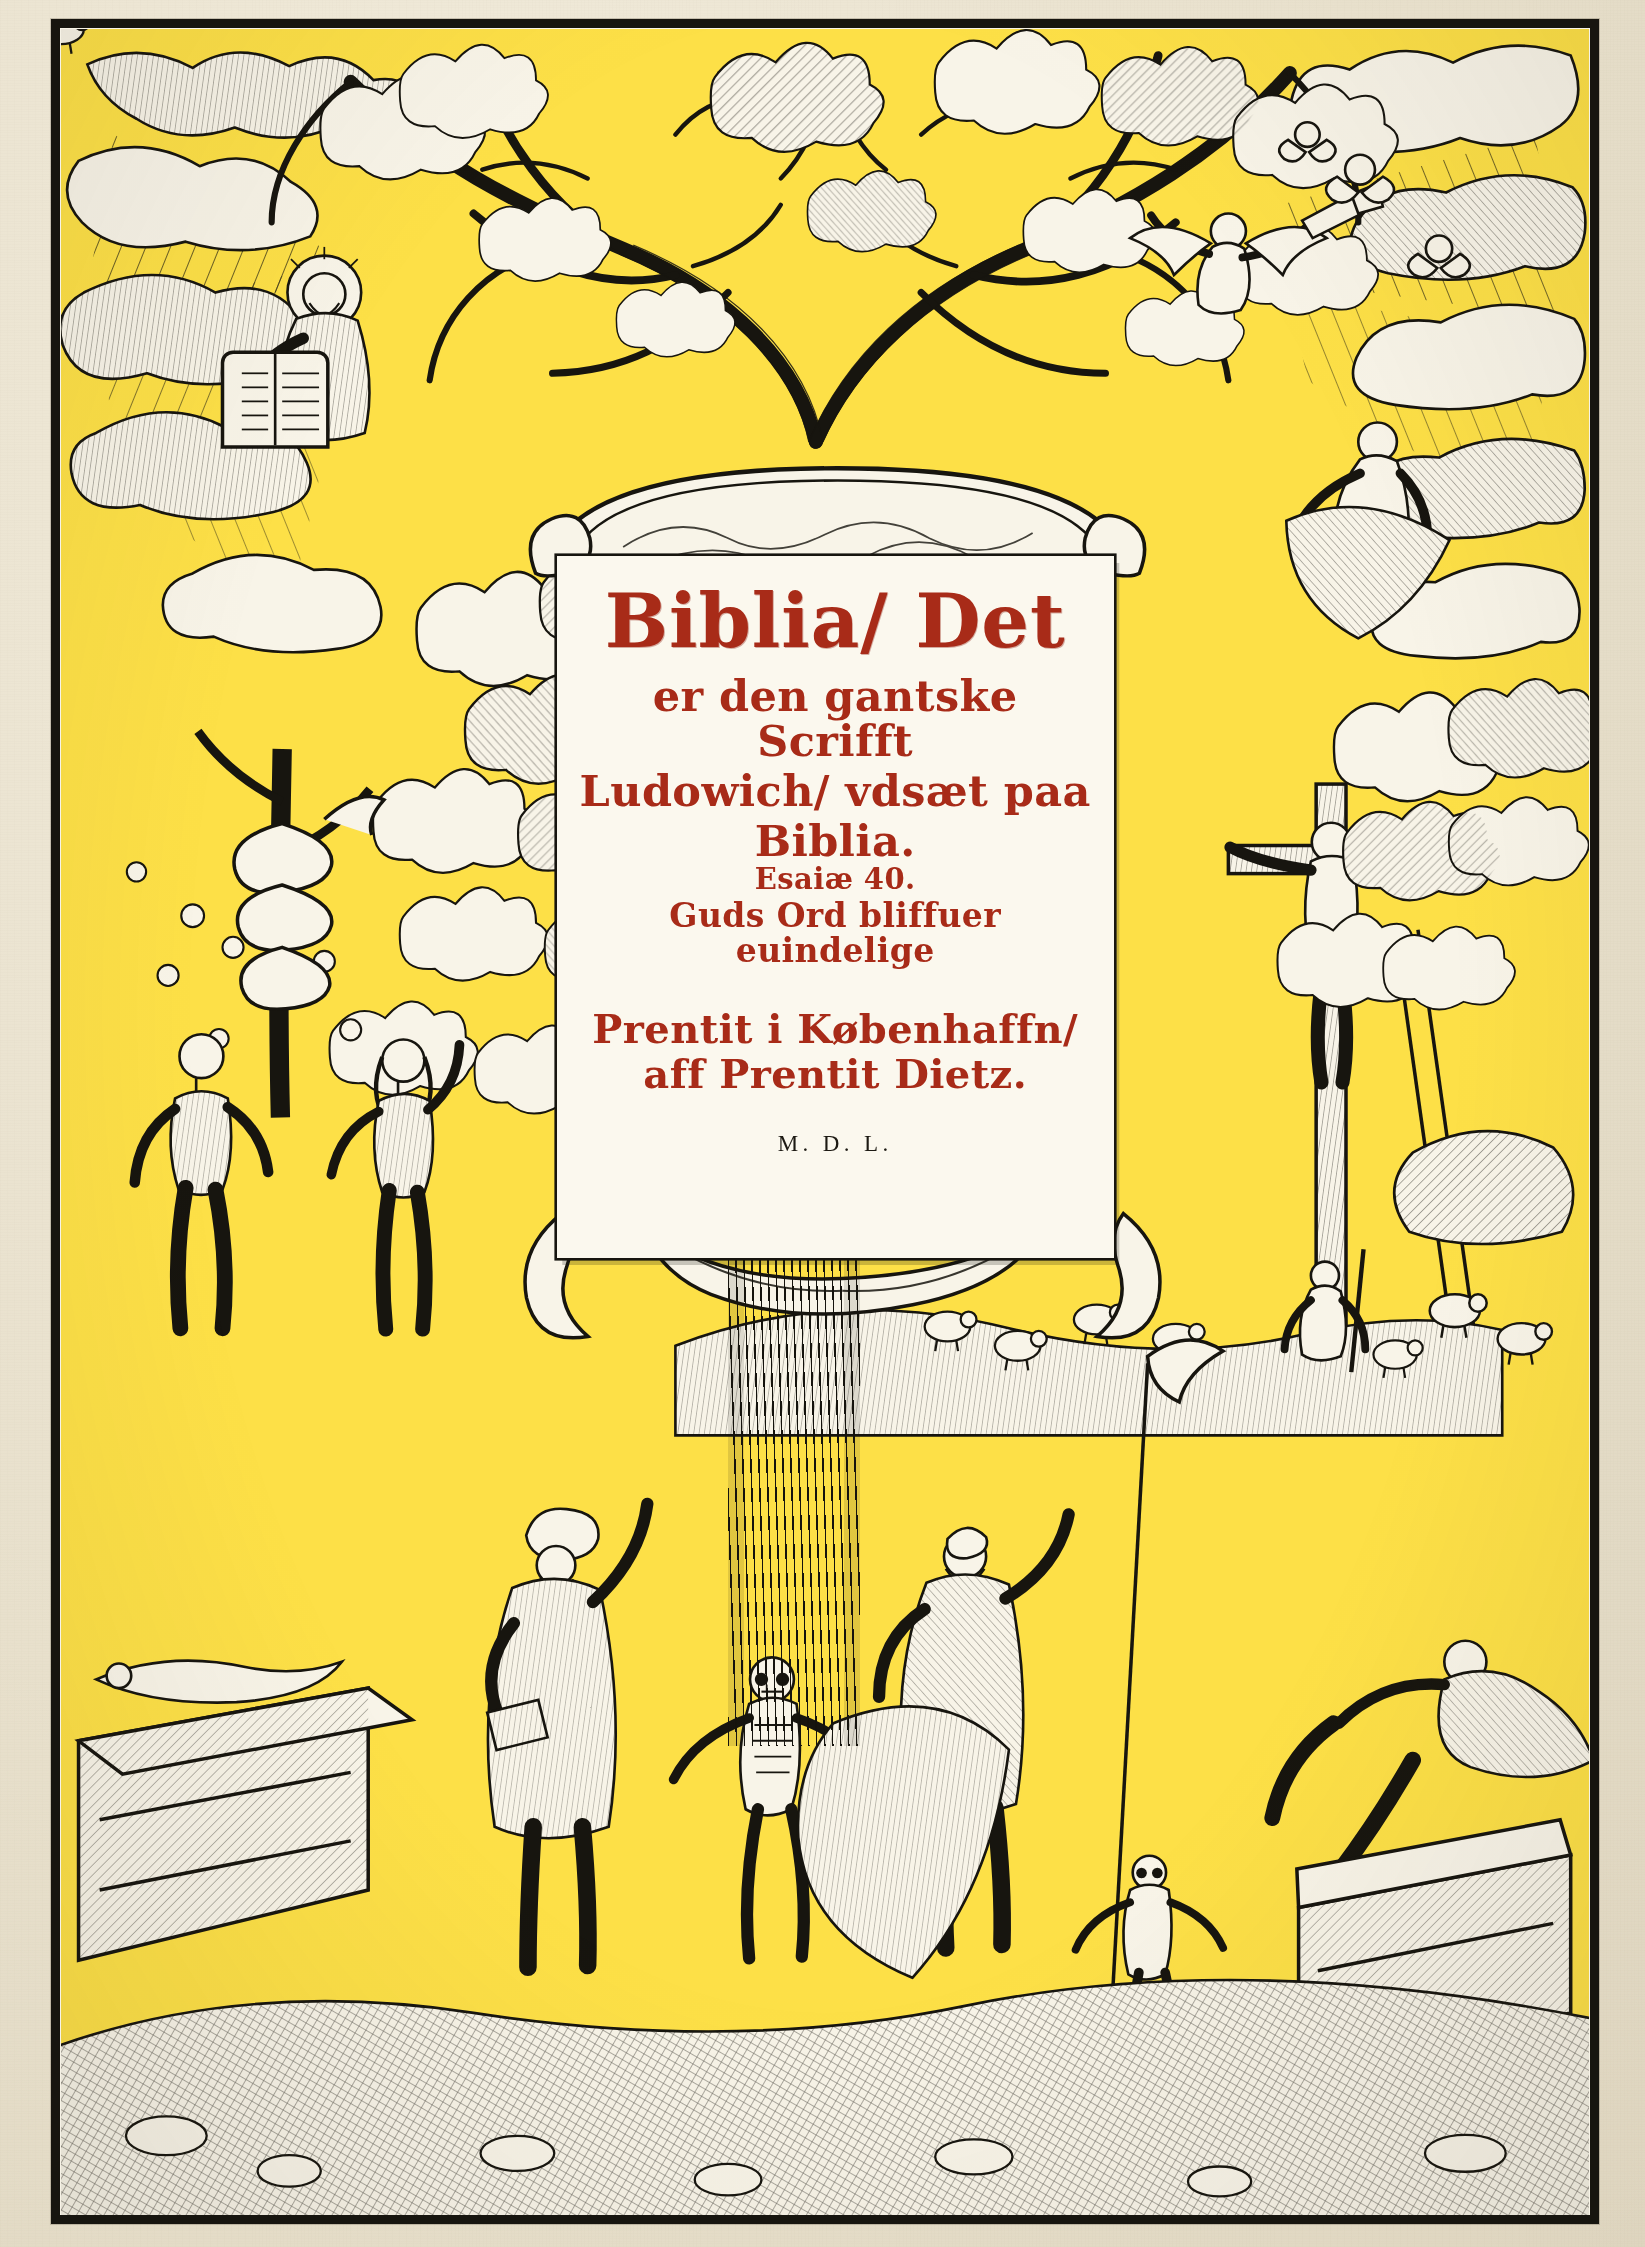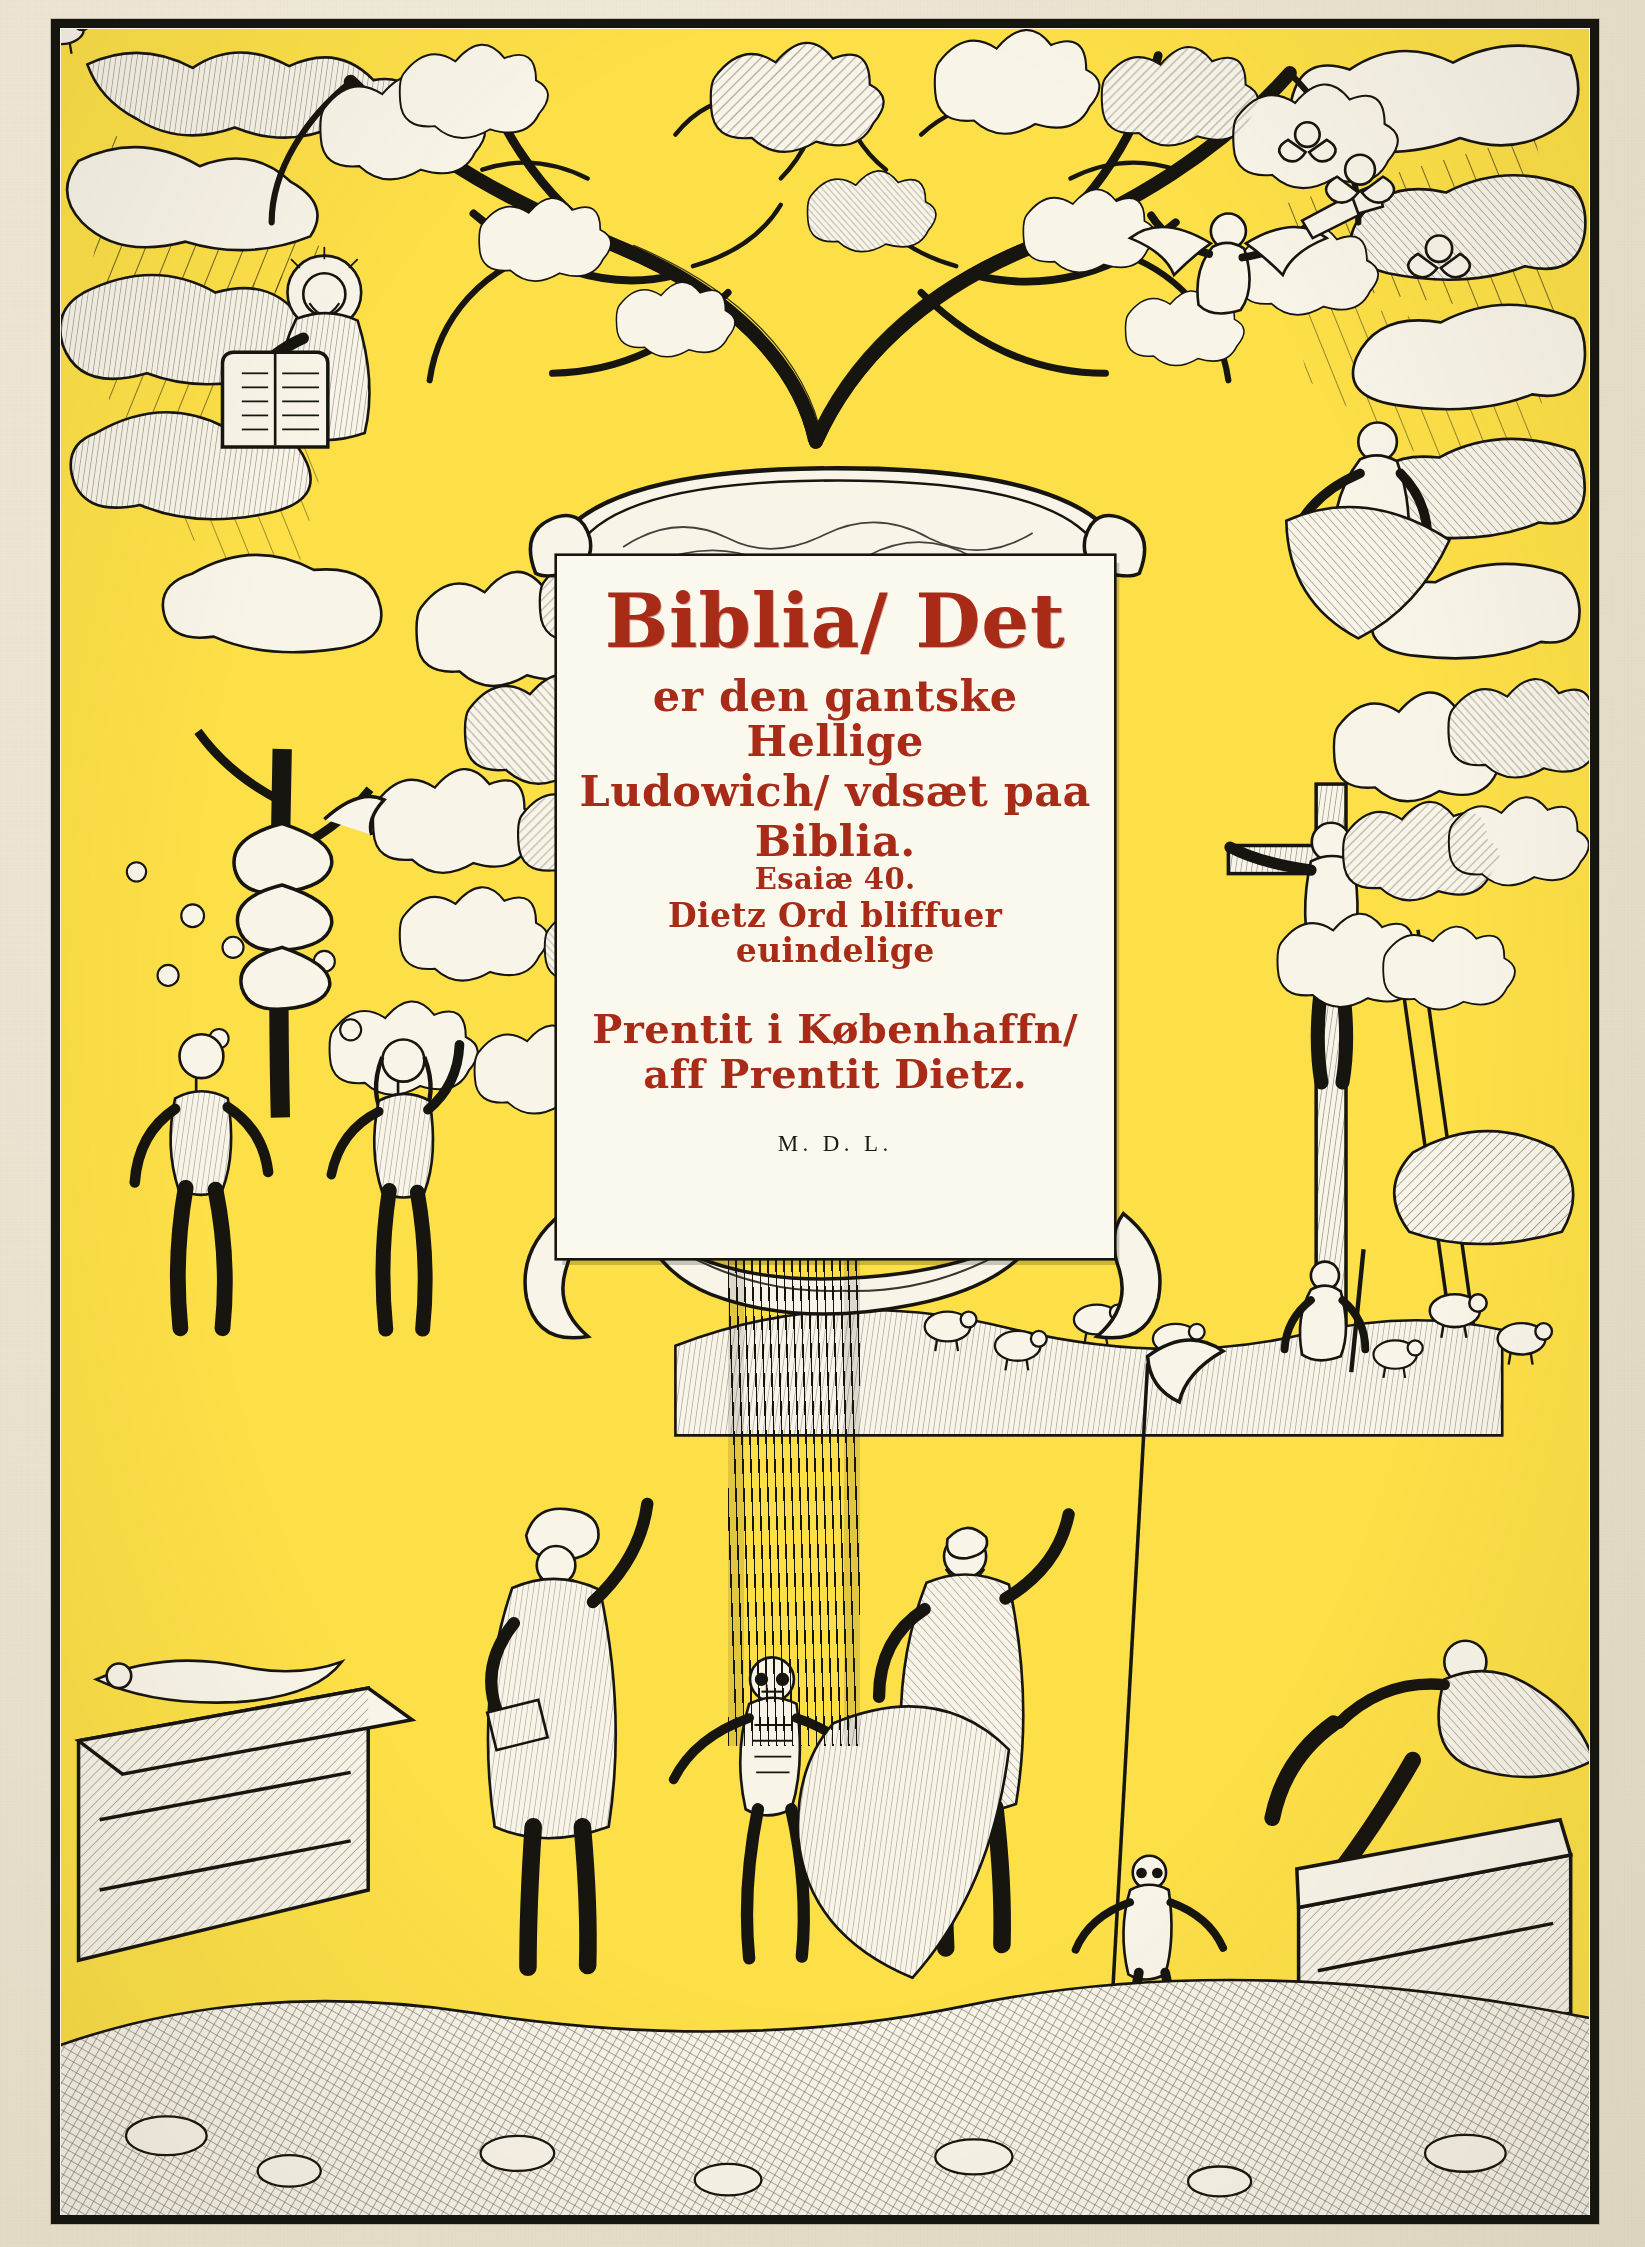--- a/index.html
+++ b/index.html
@@ -689,25 +689,25 @@
 
         <g fill="#f8f4e8" stroke="#17150f" stroke-width="4">
           <path d="M20 150 q-18 -46 18 -62 q34 -14 44 22 q6 30 -26 40 q-26 6 -36 0z"></path>
           <path d="M710 150 q18 -46 -18 -62 q-34 -14 -44 22 q-6 30 26 40 q26 6 36 0z"></path>
         </g>
       </svg>
 
       <div id="tablet">
         <div id="tablet-text">
           <div class="goth t-line1">Biblia/ Det</div>
-          <div class="goth t-line2">er den gantske Hellige</div>
+          <div class="goth t-line2">er den gantske Scrifft</div>
           <div class="goth t-line3">Ludowich/ vdsæt paa</div>
           <div class="goth t-line4">Biblia.</div>
           <div class="goth t-ref">Esaiæ 40.</div>
-          <div class="goth t-verse">Dietz Ord bliffuer euindelige</div>
+          <div class="goth t-verse">Guds Ord bliffuer euindelige</div>
           <div class="goth t-imp1">Prentit i Københaffn/</div>
           <div class="goth t-imp2">aff Prentit Dietz.</div>
           <div class="t-year">M. D. L.</div>
         </div>
       </div>
 
       <svg style="position:absolute;left:439px;top:1167px;" width="685" height="158" viewBox="0 0 780 180">
         <g fill="#f8f4e8" stroke="#17150f" stroke-width="4">
           <path d="M70 20 q-50 40 -40 96 q12 54 70 44 q-40 -34 -24 -80 q12 -36 -6 -60z"></path>
           <path d="M710 20 q50 40 40 96 q-12 54 -70 44 q40 -34 24 -80 q-12 -36 6 -60z"></path>

